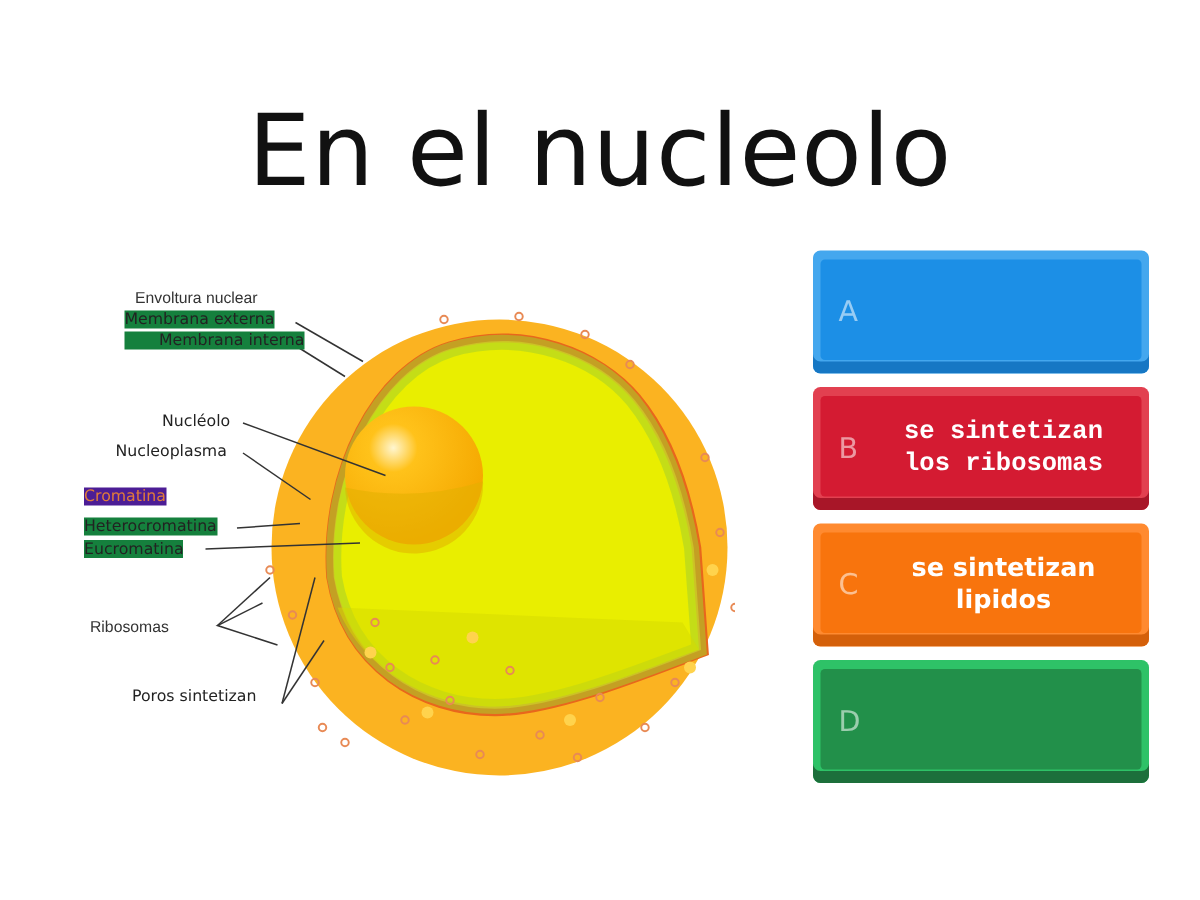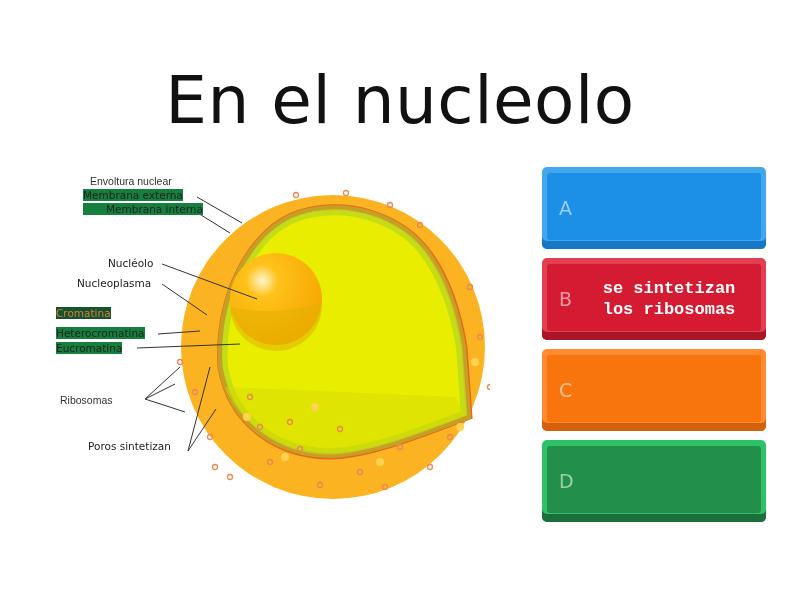--- a/index.html
+++ b/index.html
@@ -4,28 +4,28 @@
 <style>
   html, body { margin:0; padding:0; }
   body {
     width:800px; height:600px; background:#ffffff; position:relative; overflow:hidden;
     font-family:"DejaVu Sans", "Liberation Sans", sans-serif;
   }
   .title {
     position:absolute; left:0; top:62px; width:800px; text-align:center;
     font-size:66px; color:#111; font-weight:normal; letter-spacing:0.5px;
   }
-  .figure { position:absolute; left:50px; top:167px; width:440px; height:335px;text-align:right; }
+  .figure { position:absolute; left:50px; top:185px; width:440px; height:335px;text-align:right; }
   .figure svg { position:absolute; left:0; top:0; }
   .lbl {
     position:absolute; font-family:"DejaVu Sans", sans-serif; font-size:10.5px; color:#222; white-space:nowrap;
   }
   .lbl.hl { background:#15803d; }
   .lbl.light { font-family:"Liberation Sans", sans-serif; color:#333; }
-  .lbl.crom { color:#e07b3a; background:#14532d; }
+  .lbl.crom { color:#e07b3a; background:#4c1d95; }
 
   .answers { position:absolute; left:542px; top:167px; width:224px; }
   .ans {
     position:relative; width:224px; height:82px; margin-bottom:9px; border-radius:5px;
     box-sizing:border-box; cursor:pointer;
   }
   .ans .inner {
     position:absolute; left:5px; top:6px; right:5px; bottom:9px; border-radius:3px;
   }
   .ans .letter {
@@ -139,18 +139,19 @@
     <span class="letter">A</span>
   </div>
   <div class="ans b">
     <div class="inner"></div>
     <span class="letter">B</span>
     <span class="text" style="padding:0 22px;font-family:Liberation Mono, monospace;">se sintetizan los ribosomas</span>
   </div>
   <div class="ans c">
     <div class="inner"></div>
     <span class="letter">C</span>
+    <span class="text" style="padding:0 10px;">se sintetizan lipidos</span>
   </div>
   <div class="ans d">
     <div class="inner"></div>
     <span class="letter">D</span>
   </div>
 </div>
 
 </body></html>

